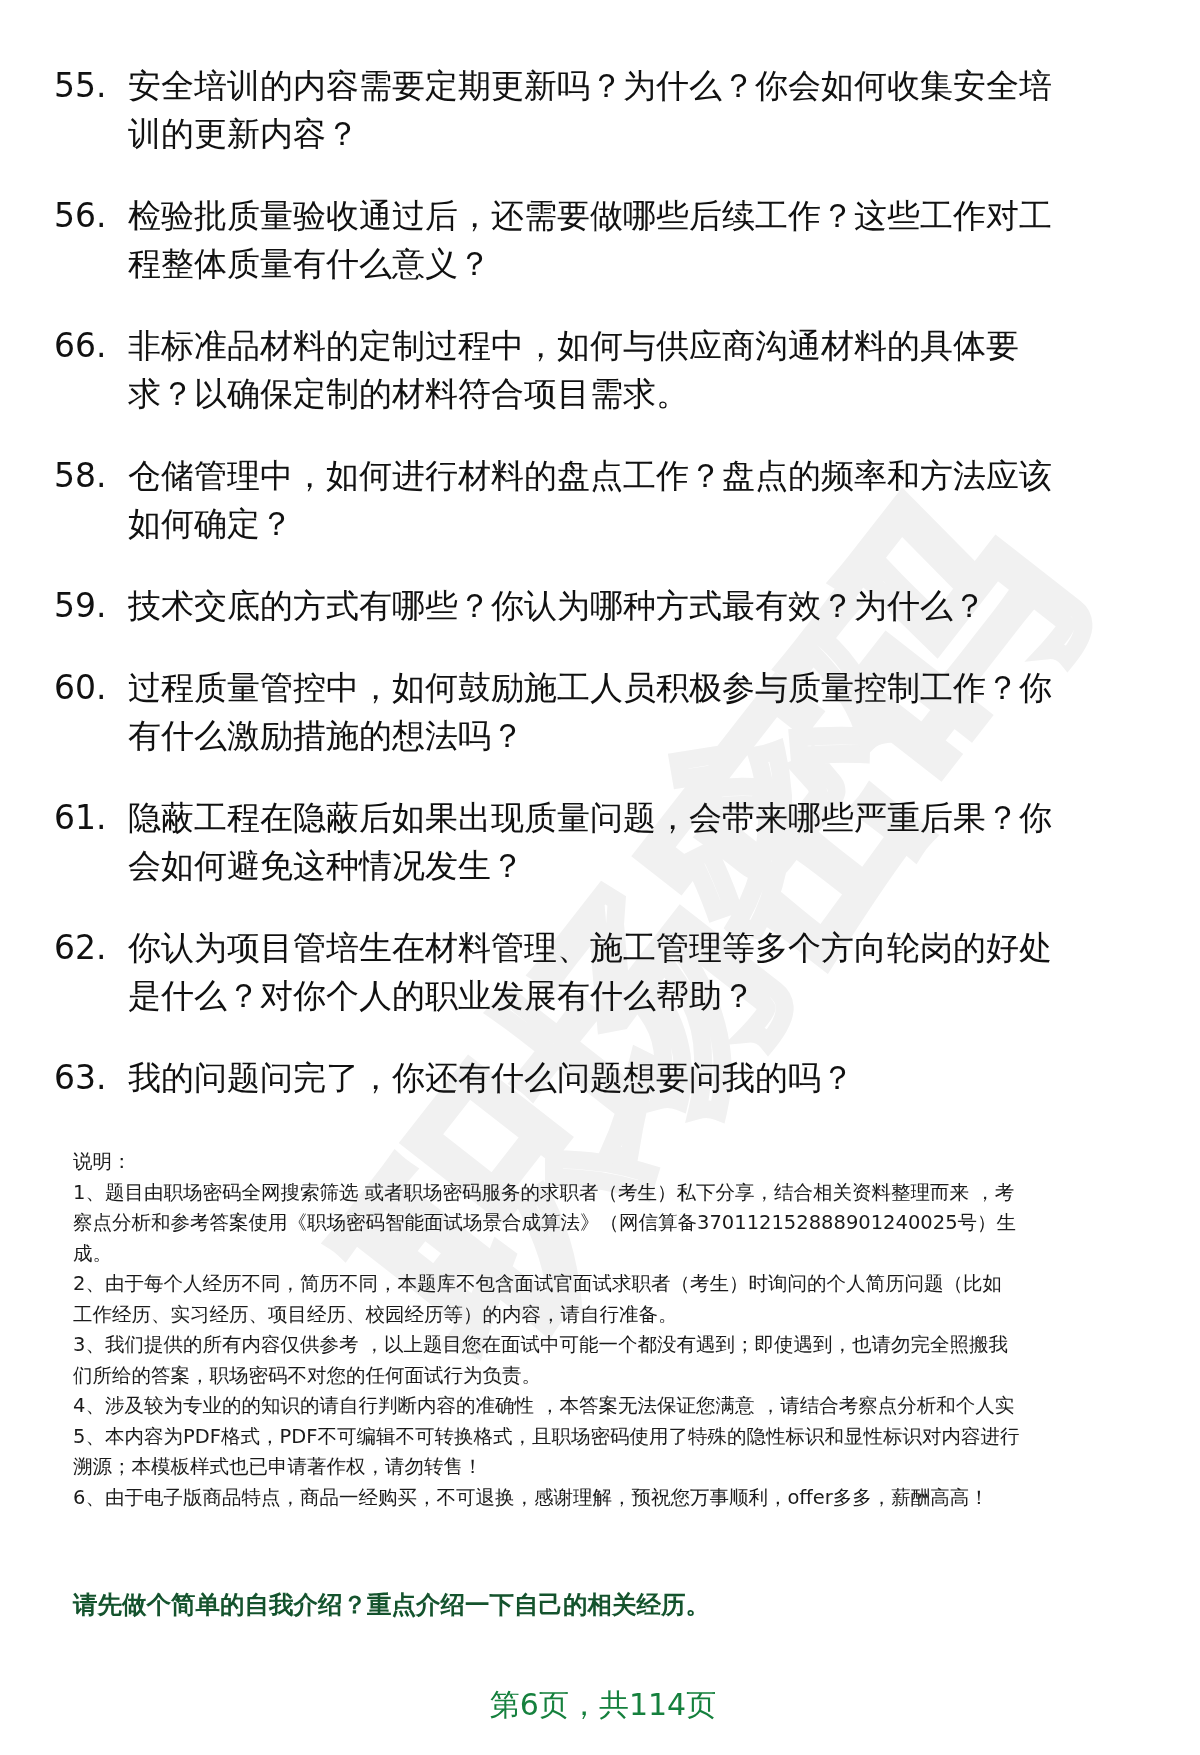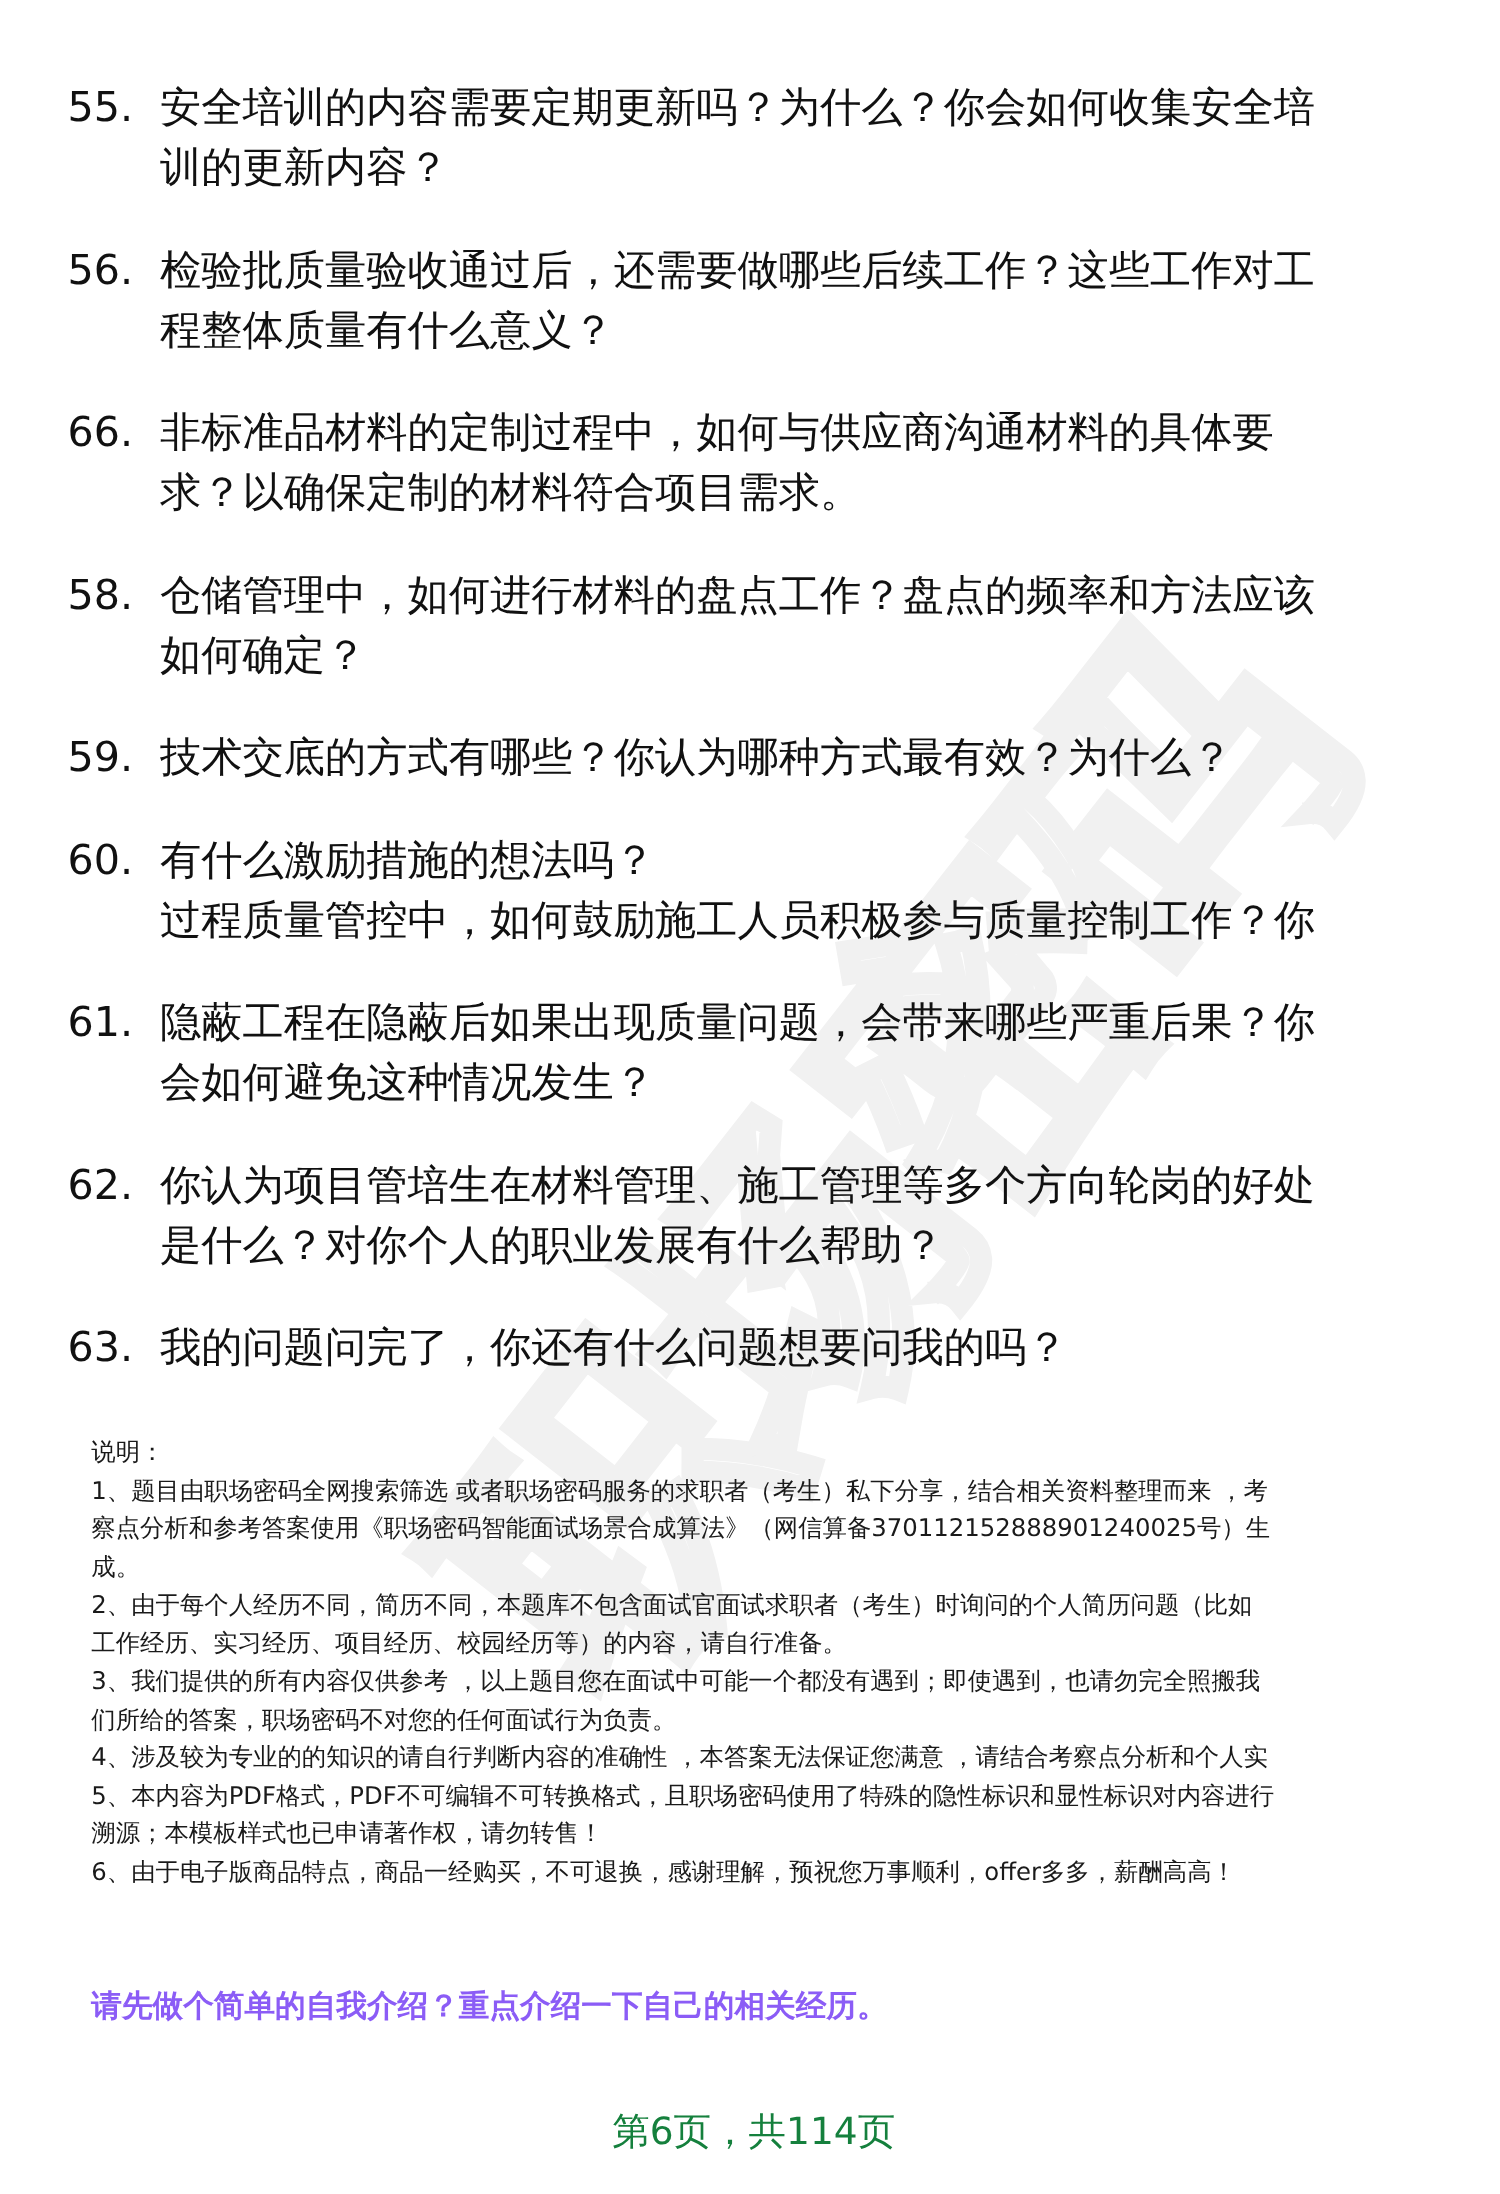--- a/index.html
+++ b/index.html
@@ -75,21 +75,21 @@
     .note-line {
       display: block;
       white-space: nowrap;
     }
     .intro-prompt {
       position: absolute;
       left: 73px;
       top: 1588px;
       font-size: 24.5px;
       font-weight: bold;
-      color: #8b5cf6;
+      color: #14532d;
       white-space: nowrap;
       z-index: 1;
     }
     .page-footer {
       position: absolute;
       left: 3px;
       top: 1685px;
       width: 1200px;
       text-align: center;
       font-size: 30px;
@@ -124,22 +124,22 @@
     <span class="q-num">58.</span>
     <span class="q-line">仓储管理中，如何进行材料的盘点工作？盘点的频率和方法应该</span>
     <span class="q-line">如何确定？</span>
   </div>
   <div class="question">
     <span class="q-num">59.</span>
     <span class="q-line">技术交底的方式有哪些？你认为哪种方式最有效？为什么？</span>
   </div>
   <div class="question">
     <span class="q-num">60.</span>
+    <span class="q-line">过程质量管控中，如何鼓励施工人员积极参与质量控制工作？你</span>
     <span class="q-line">有什么激励措施的想法吗？</span>
-    <span class="q-line">过程质量管控中，如何鼓励施工人员积极参与质量控制工作？你</span>
   </div>
   <div class="question">
     <span class="q-num">61.</span>
     <span class="q-line">隐蔽工程在隐蔽后如果出现质量问题，会带来哪些严重后果？你</span>
     <span class="q-line">会如何避免这种情况发生？</span>
   </div>
   <div class="question">
     <span class="q-num">62.</span>
     <span class="q-line">你认为项目管培生在材料管理、施工管理等多个方向轮岗的好处</span>
     <span class="q-line">是什么？对你个人的职业发展有什么帮助？</span>

